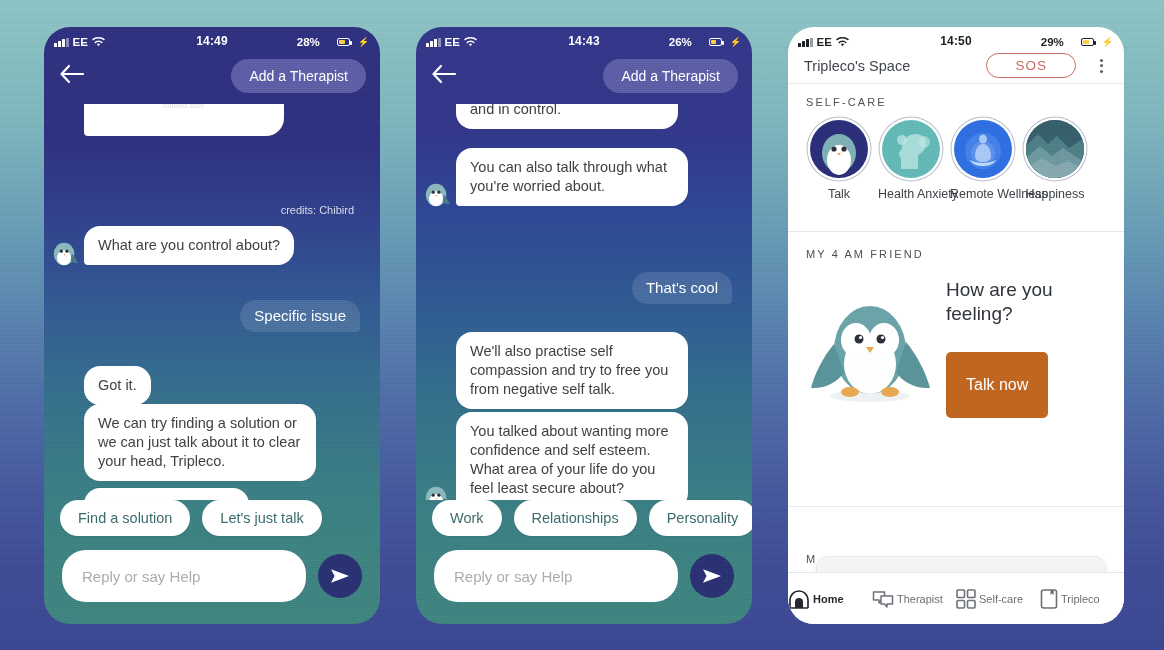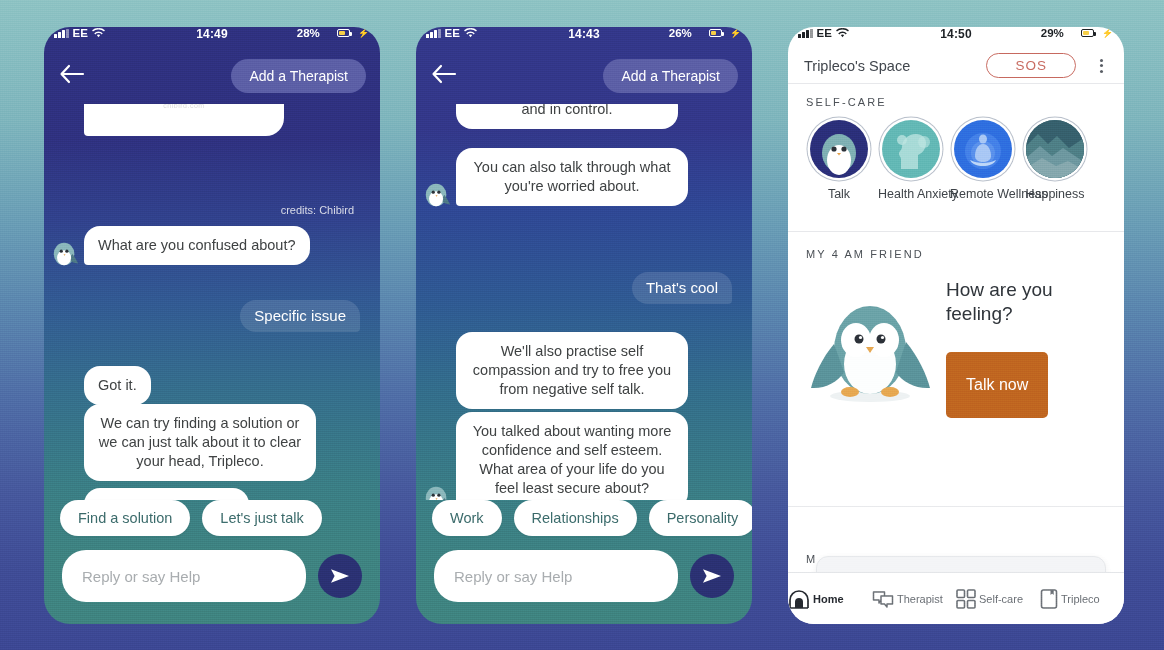--- a/index.html
+++ b/index.html
@@ -30,21 +30,21 @@
     width: 336px; height: 597px;
     border-radius: 26px;
     overflow: hidden;
   }
   #phone1 { left: 44px;  top: 27px; }
   #phone2 { left: 416px; top: 27px; }
   #phone3 { left: 788px; top: 27px; }
 
   .statusbar {
     height: 21px;
-    display: flex; align-items: flex-start;
+    display: flex; align-items: flex-end;
     font-size: 11.5px; font-weight: bold;
     position: relative;
     padding: 0 10px;
   }
   .sb-left { display: flex; align-items: center; gap: 4px; }
   .sb-center {
     position: absolute; left: 0; right: 0; text-align: center;
     font-size: 12px; font-weight: bold; letter-spacing: .2px;
   }
   .sb-right {
@@ -94,21 +94,21 @@
   }
   .back-arrow svg { display: block; }
   .pill-therapist {
     background: #5c5fa6; color: #fff;
     font-size: 14px; padding: 9px 18px; border-radius: 22px;
     white-space: nowrap; cursor: pointer;
   }
 
   .msgs { flex: 1; position: relative; overflow: hidden; }
 
-  .row { display: flex; align-items: flex-end; position: absolute; left: 0; right: 0; text-align: center; }
+  .row { display: flex; align-items: flex-end; position: absolute; left: 0; right: 0; }
   .row.bot { justify-content: flex-start; padding-left: 40px; padding-right: 30px; }
   .row.bot.avatar-row { padding-left: 40px; }
   .row.user { justify-content: flex-end; padding-right: 20px; }
 
   .bubble {
     background: #fff; color: #3f4243;
     font-size: 14.5px; line-height: 1.32;
     padding: 10px 14px;
     border-radius: 16px;
     max-width: 232px;
@@ -311,21 +311,21 @@
 
         <div class="row bot avatar-row" style="top:122px;">
           <svg class="avatar-pg" viewBox="0 0 32 32">
             <ellipse cx="15" cy="16" rx="11" ry="12" fill="#8bb8bc"></ellipse>
             <path d="M24 16c3 4 5 8 6 10-4 0-8-2-10-5z" fill="#4e7a86"></path>
             <ellipse cx="15" cy="20" rx="7.5" ry="8" fill="#fff"></ellipse>
             <circle cx="12" cy="13" r="1.7" fill="#2c3138"></circle>
             <circle cx="18" cy="13" r="1.7" fill="#2c3138"></circle>
             <path d="M14.4 16.2h2.2l-1.1 1.6z" fill="#e6a24a"></path>
           </svg>
-          <div class="bubble bot">What are you confused about?</div>
+          <div class="bubble bot">What are you control about?</div>
         </div>
 
         <div class="row user" style="top:196px;">
           <div class="bubble user">Specific issue</div>
         </div>
 
         <div class="row bot" style="top:262px;">
           <div class="bubble bot mid">Got it.</div>
         </div>
 

